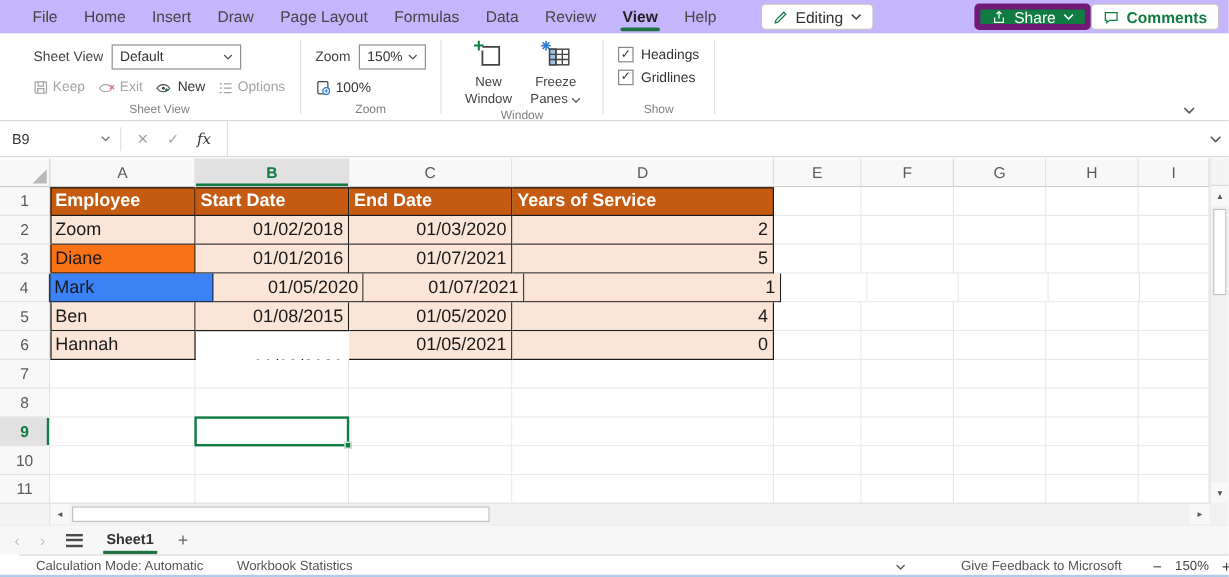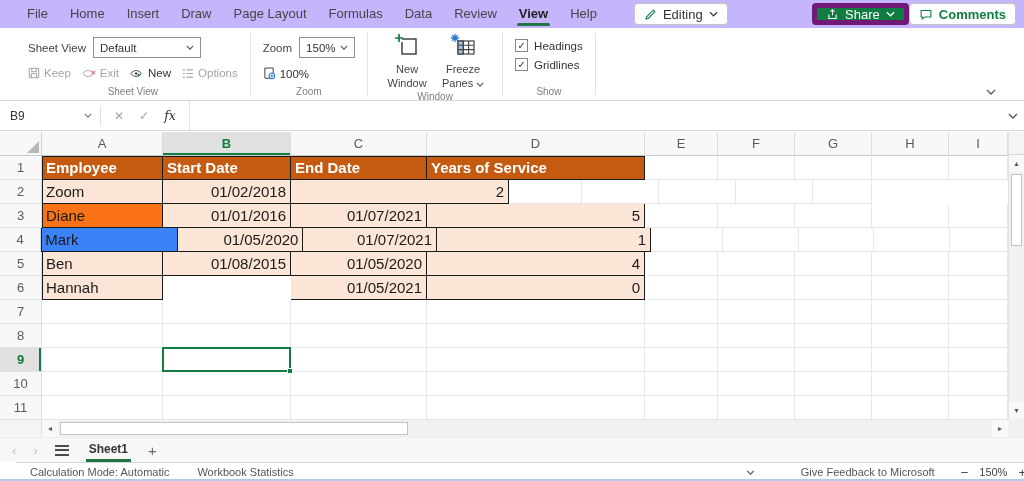--- a/index.html
+++ b/index.html
@@ -335,20 +335,21 @@
         <div class="cell" style="width: 73px;"></div>
         <div class="cell" style="width: 77px;"></div>
         <div class="cell" style="width: 77px;"></div>
         <div class="cell" style="width: 77px;"></div>
         <div class="cell" style="width: 59px;"></div>
       </div>
       <div class="grid-row">
         <div class="rowh">2</div>
         <div class="cell data left-edge" style="width: 121px; background: rgb(251, 229, 214);">Zoom</div>
         <div class="cell data num" style="width: 128px; background: rgb(251, 229, 214);">01/02/2018</div>
+        <div class="cell data num" style="width: 136px; background: rgb(251, 229, 214);">01/03/2020</div>
         <div class="cell data num" style="width: 218px; background: rgb(251, 229, 214);">2</div>
         <div class="cell" style="width: 73px;"></div>
         <div class="cell" style="width: 77px;"></div>
         <div class="cell" style="width: 77px;"></div>
         <div class="cell" style="width: 77px;"></div>
         <div class="cell" style="width: 59px;"></div>
       </div>
       <div class="grid-row">
         <div class="rowh">3</div>
         <div class="cell data left-edge" style="width: 121px; background: #f97316;">Diane</div>

